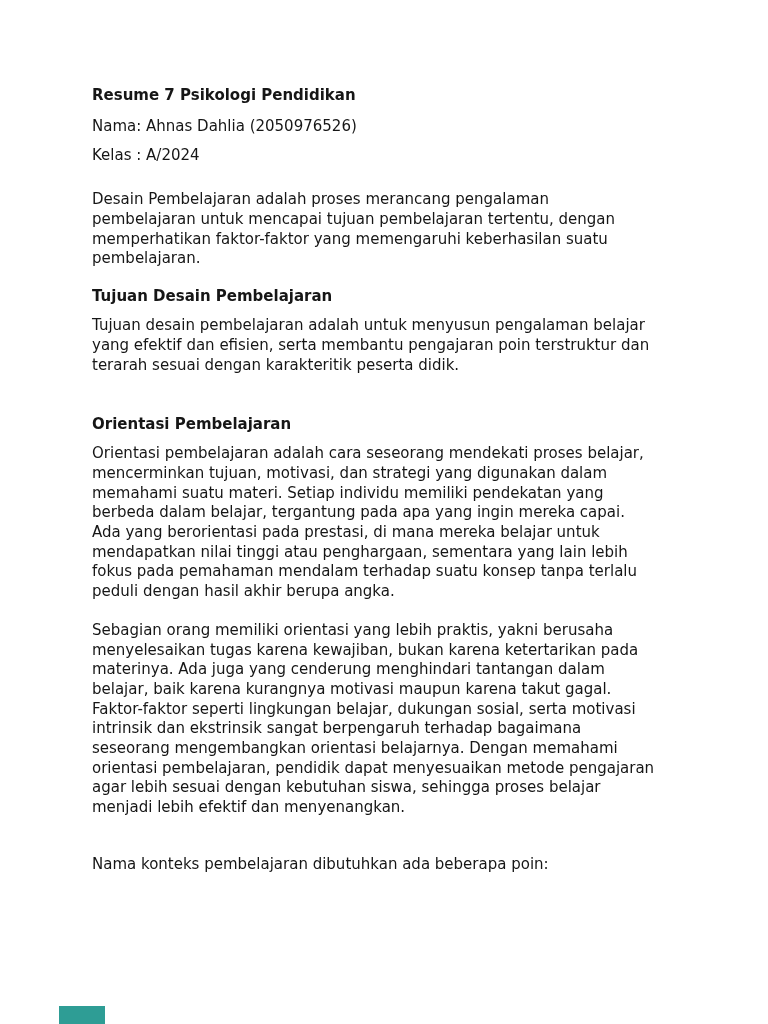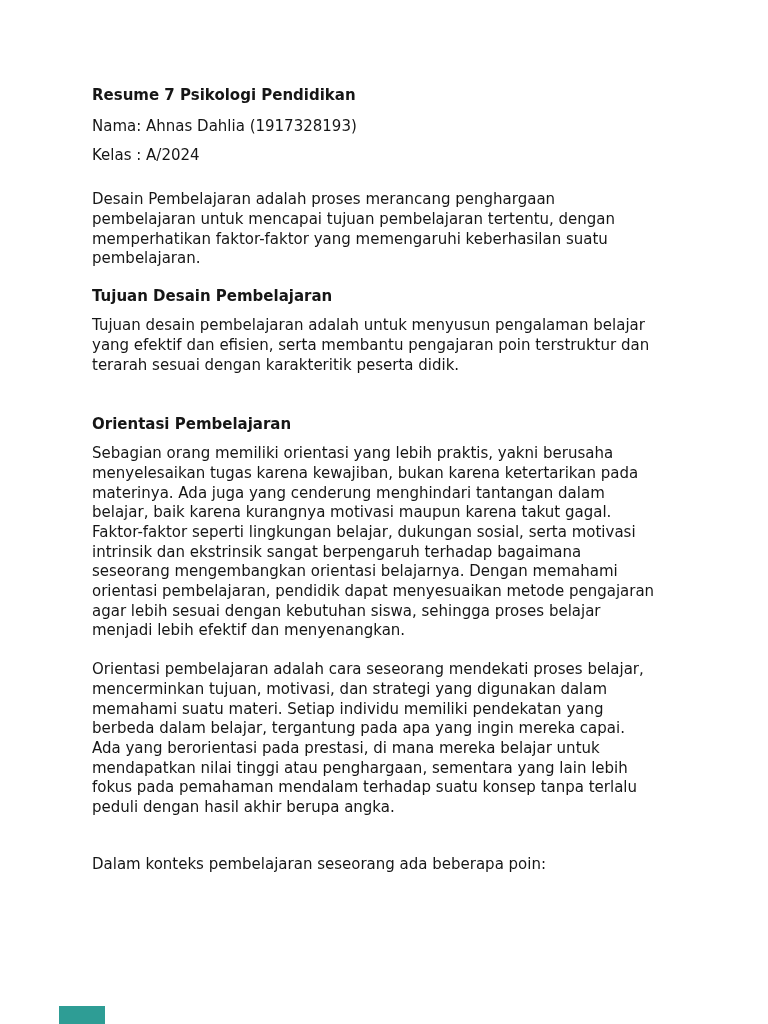--- a/index.html
+++ b/index.html
@@ -51,55 +51,55 @@
     background: #2e9d95;
   }
 </style>
 </head>
 <body>
 
 <div class="page">
 
   <h1 class="doc-title">Resume 7 Psikologi Pendidikan</h1>
 
-  <p class="meta">Nama: Ahnas Dahlia (1917328193)</p>
+  <p class="meta">Nama: Ahnas Dahlia (2050976526)</p>
 
   <p class="meta meta-last">Kelas  : A/2024</p>
 
 
-  <p class="para">Desain Pembelajaran adalah proses merancang penghargaan
+  <p class="para">Desain Pembelajaran adalah proses merancang pengalaman
 pembelajaran untuk mencapai tujuan pembelajaran tertentu, dengan
 memperhatikan faktor-faktor yang memengaruhi  keberhasilan suatu
 pembelajaran.</p>
 
   <h2 class="sec-heading sec-2">Tujuan Desain Pembelajaran</h2>
 
   <p class="para">Tujuan desain pembelajaran  adalah untuk menyusun pengalaman belajar
 yang efektif dan efisien, serta membantu pengajaran poin terstruktur dan
 terarah sesuai dengan karakteritik peserta didik.</p>
 
   <h2 class="sec-heading sec-3">Orientasi Pembelajaran</h2>
 
+  <p class="para">Orientasi pembelajaran adalah cara seseorang mendekati proses belajar,
+mencerminkan tujuan, motivasi, dan strategi yang digunakan dalam
+memahami suatu materi. Setiap individu memiliki pendekatan yang
+berbeda dalam belajar, tergantung pada apa yang ingin mereka capai.
+Ada yang berorientasi pada prestasi, di mana mereka belajar untuk
+mendapatkan nilai tinggi atau penghargaan, sementara yang lain lebih
+fokus pada pemahaman mendalam terhadap suatu konsep tanpa terlalu
+peduli dengan hasil akhir berupa angka.</p>
+
   <p class="para">Sebagian orang memiliki orientasi yang lebih praktis, yakni berusaha
 menyelesaikan tugas karena kewajiban, bukan karena ketertarikan pada
 materinya. Ada juga yang cenderung menghindari tantangan dalam
 belajar, baik karena kurangnya motivasi maupun karena takut gagal.
 Faktor-faktor seperti lingkungan belajar, dukungan sosial, serta motivasi
 intrinsik dan ekstrinsik sangat berpengaruh terhadap bagaimana
 seseorang mengembangkan orientasi belajarnya. Dengan memahami
 orientasi pembelajaran, pendidik dapat menyesuaikan metode pengajaran
 agar lebih sesuai dengan kebutuhan siswa, sehingga proses belajar
 menjadi lebih efektif dan menyenangkan.</p>
 
-  <p class="para">Orientasi pembelajaran adalah cara seseorang mendekati proses belajar,
-mencerminkan tujuan, motivasi, dan strategi yang digunakan dalam
-memahami suatu materi. Setiap individu memiliki pendekatan yang
-berbeda dalam belajar, tergantung pada apa yang ingin mereka capai.
-Ada yang berorientasi pada prestasi, di mana mereka belajar untuk
-mendapatkan nilai tinggi atau penghargaan, sementara yang lain lebih
-fokus pada pemahaman mendalam terhadap suatu konsep tanpa terlalu
-peduli dengan hasil akhir berupa angka.</p>
-
-  <p class="closing">Dalam konteks pembelajaran seseorang ada beberapa poin:</p>
+  <p class="closing">Nama konteks pembelajaran dibutuhkan ada beberapa poin:</p>
 
 </div>
 
 <div class="teal-frag"></div>
 
 </body></html>

